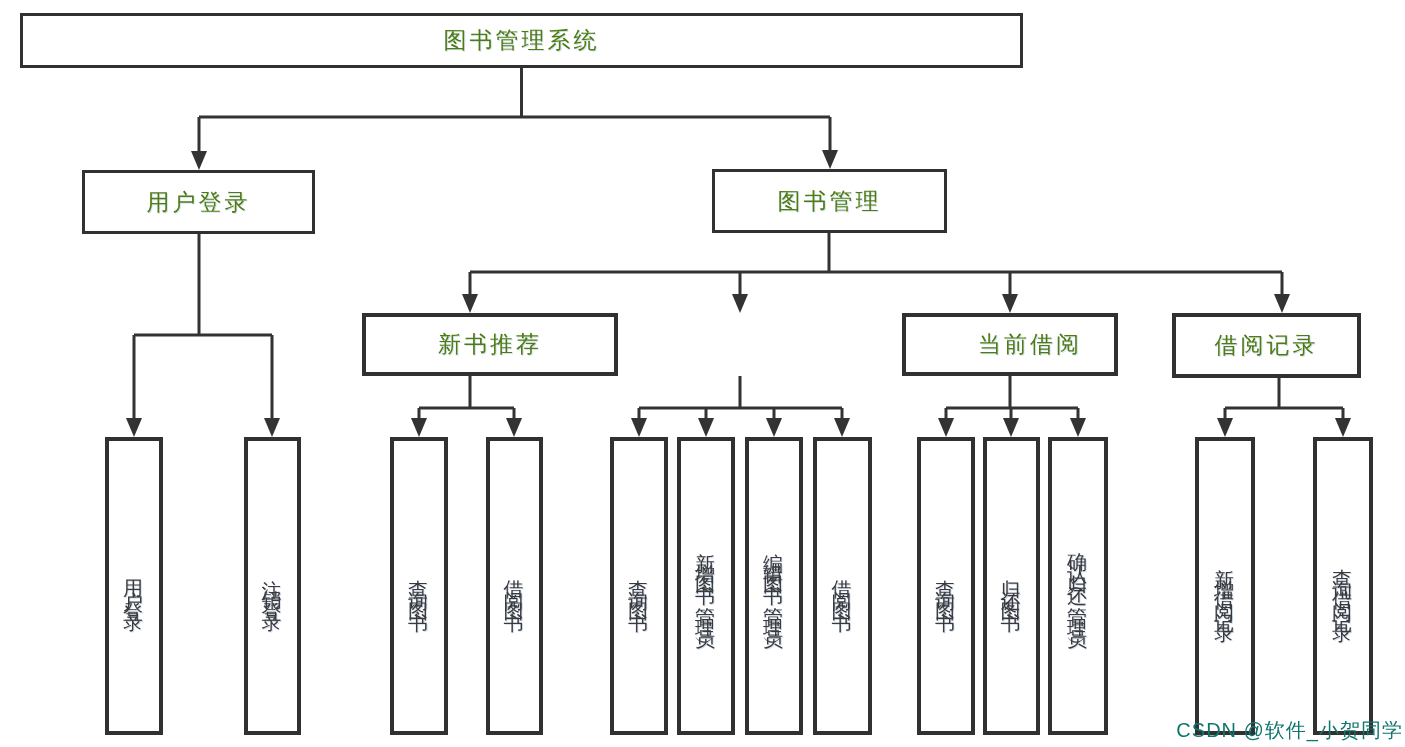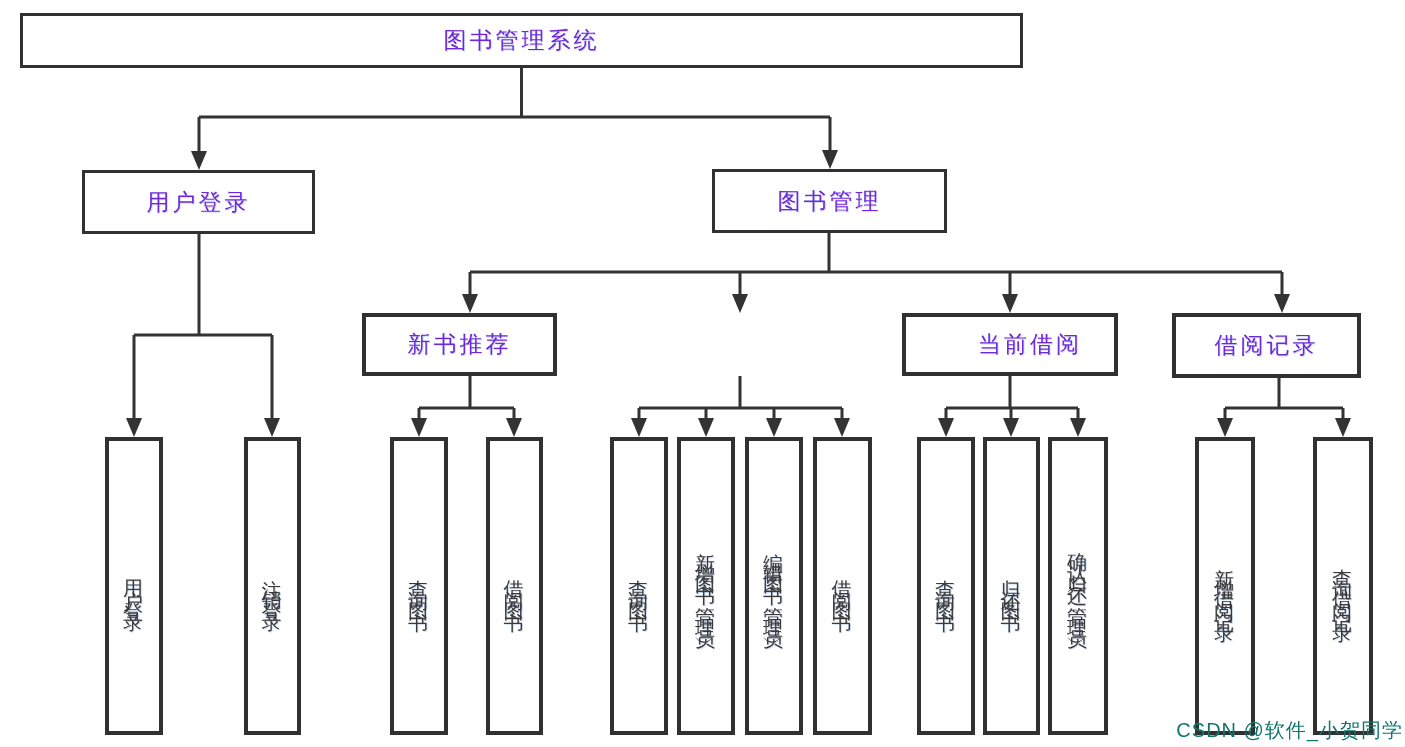--- a/index.html
+++ b/index.html
@@ -6,21 +6,21 @@
   .canvas{
     position:relative;width:1405px;height:747px;background:#ffffff;
     font-family:"Liberation Sans",sans-serif;overflow:hidden;
   }
   .connectors{position:absolute;left:0;top:0;width:1405px;height:747px;}
   .connectors path{stroke:#333333;stroke-width:3;fill:none;}
   .connectors polygon{fill:#333333;stroke:none;}
   .box{
     position:absolute;box-sizing:border-box;background:#ffffff;
     border:3px solid #313131;display:flex;align-items:center;justify-content:center;
-    font-size:23px;letter-spacing:3px;color:#6d28d9;
+    font-size:23px;letter-spacing:3px;color:#4d7c0f;
     text-shadow:1px 1px 0 rgba(110,150,220,0.28);
     white-space:nowrap;
   }
   .lv3{border-width:4px;}
   .vbox{
     position:absolute;box-sizing:border-box;background:#ffffff;
     border:4px solid #313131;display:flex;align-items:center;justify-content:center;
     writing-mode:vertical-rl;text-orientation:mixed;
     font-size:20px;letter-spacing:11px;color:#3a3a3a;
     text-shadow:1px 1px 0 rgba(110,150,220,0.28);
@@ -77,21 +77,21 @@
       <polygon points="1217,418 1233,418 1225,437"></polygon>
       <polygon points="1335,418 1351,418 1343,437"></polygon>
     </g>
   </svg>
 
   <div class="box" style="left:20px;top:13px;width:1003px;height:55px;">图书管理系统</div>
 
   <div class="box" style="left:82px;top:170px;width:233px;height:64px;">用户登录</div>
   <div class="box" style="left:712px;top:169px;width:235px;height:64px;">图书管理</div>
 
-  <div class="box lv3" style="left:362px;top:313px;width:195px;height:63px;">新书推荐</div>
+  <div class="box lv3" style="left:362px;top:313px;width:256px;height:63px;">新书推荐</div>
   <div class="box lv3" style="left:902px;top:313px;width:216px;height:63px;padding-left:40px;">当前借阅</div>
   <div class="box lv3" style="left:1172px;top:313px;width:189px;height:65px;">借阅记录</div>
 
   <div class="vbox" style="left:105px;width:58px;">用户登录</div>
   <div class="vbox" style="left:244px;width:57px;">注销登录</div>
 
   <div class="vbox" style="left:390px;width:58px;">查询图书</div>
   <div class="vbox" style="left:486px;width:57px;">借阅图书</div>
 
   <div class="vbox" style="left:610px;width:58px;">查询图书</div>

